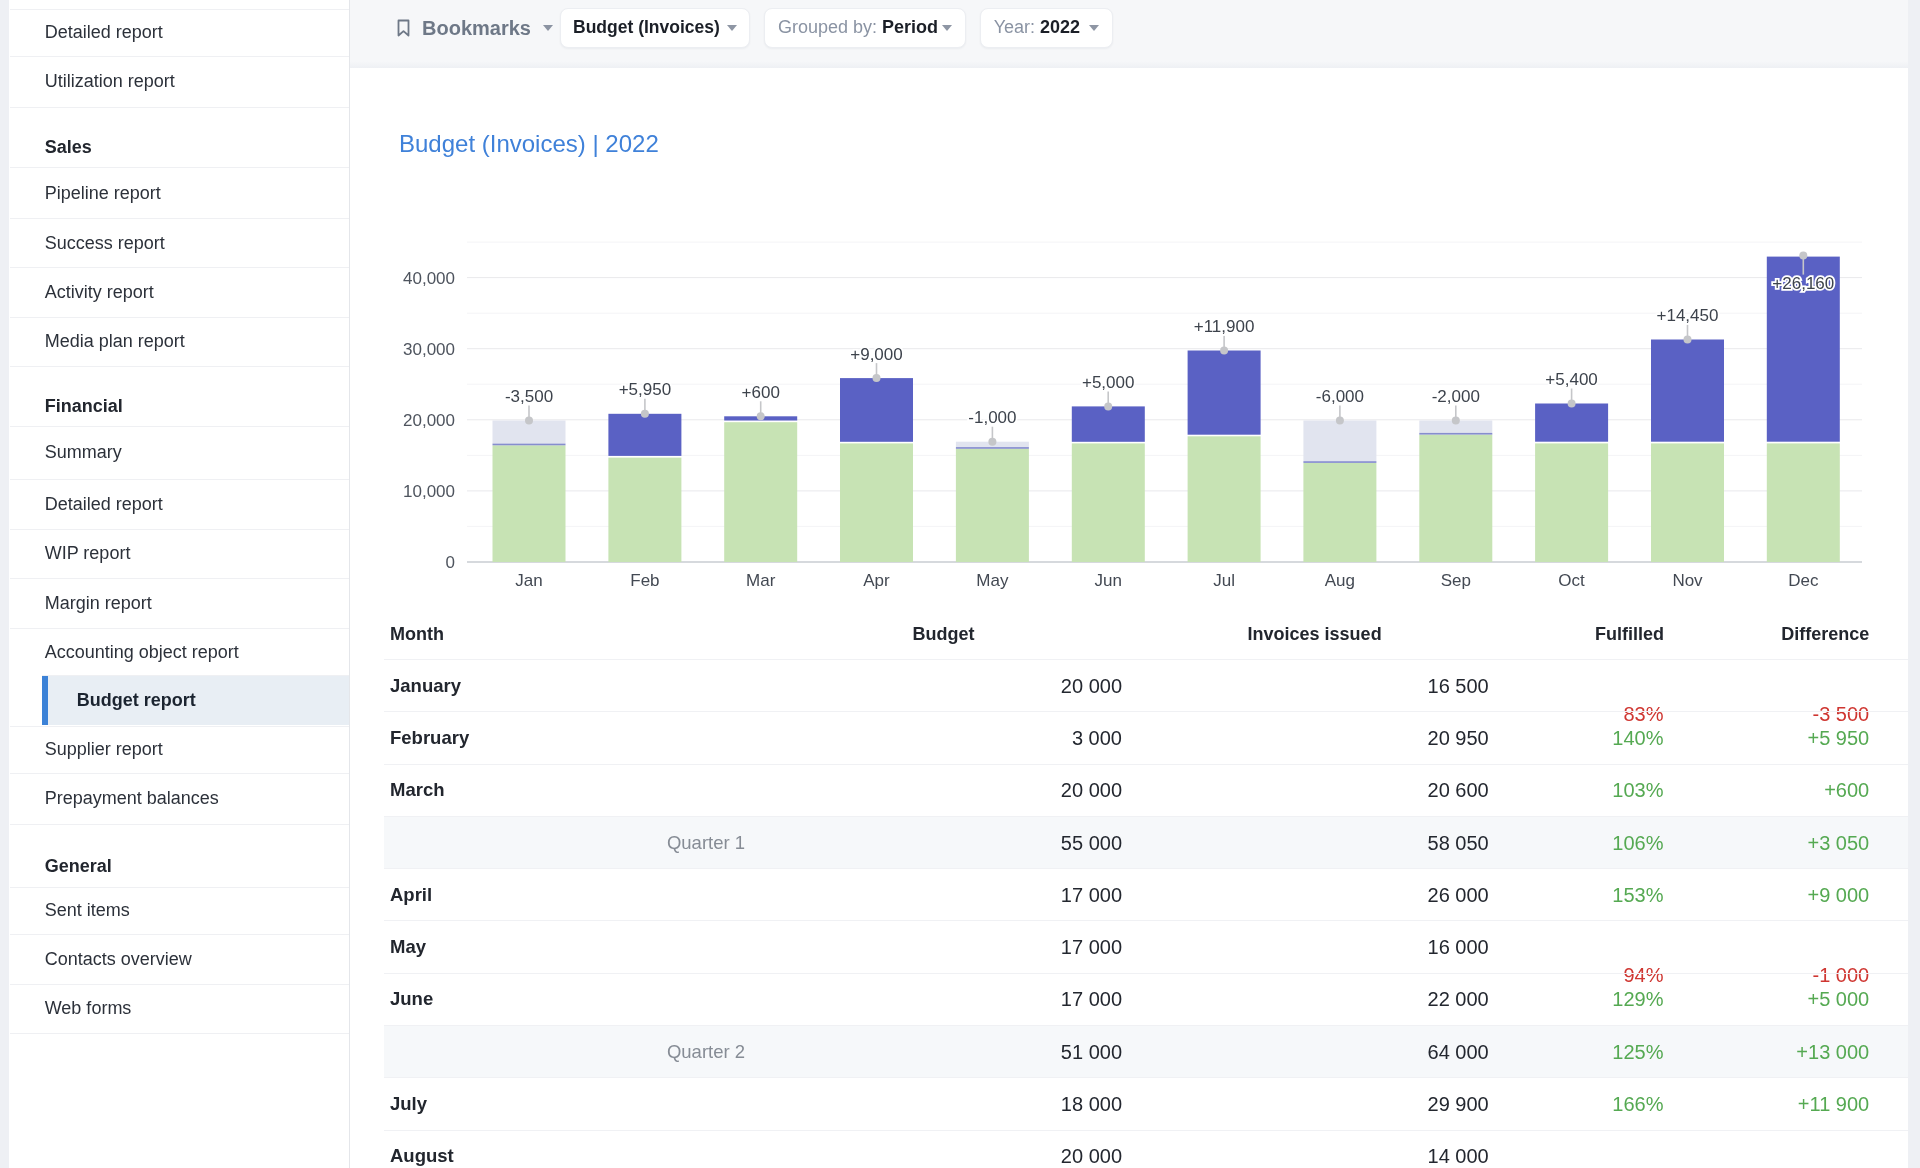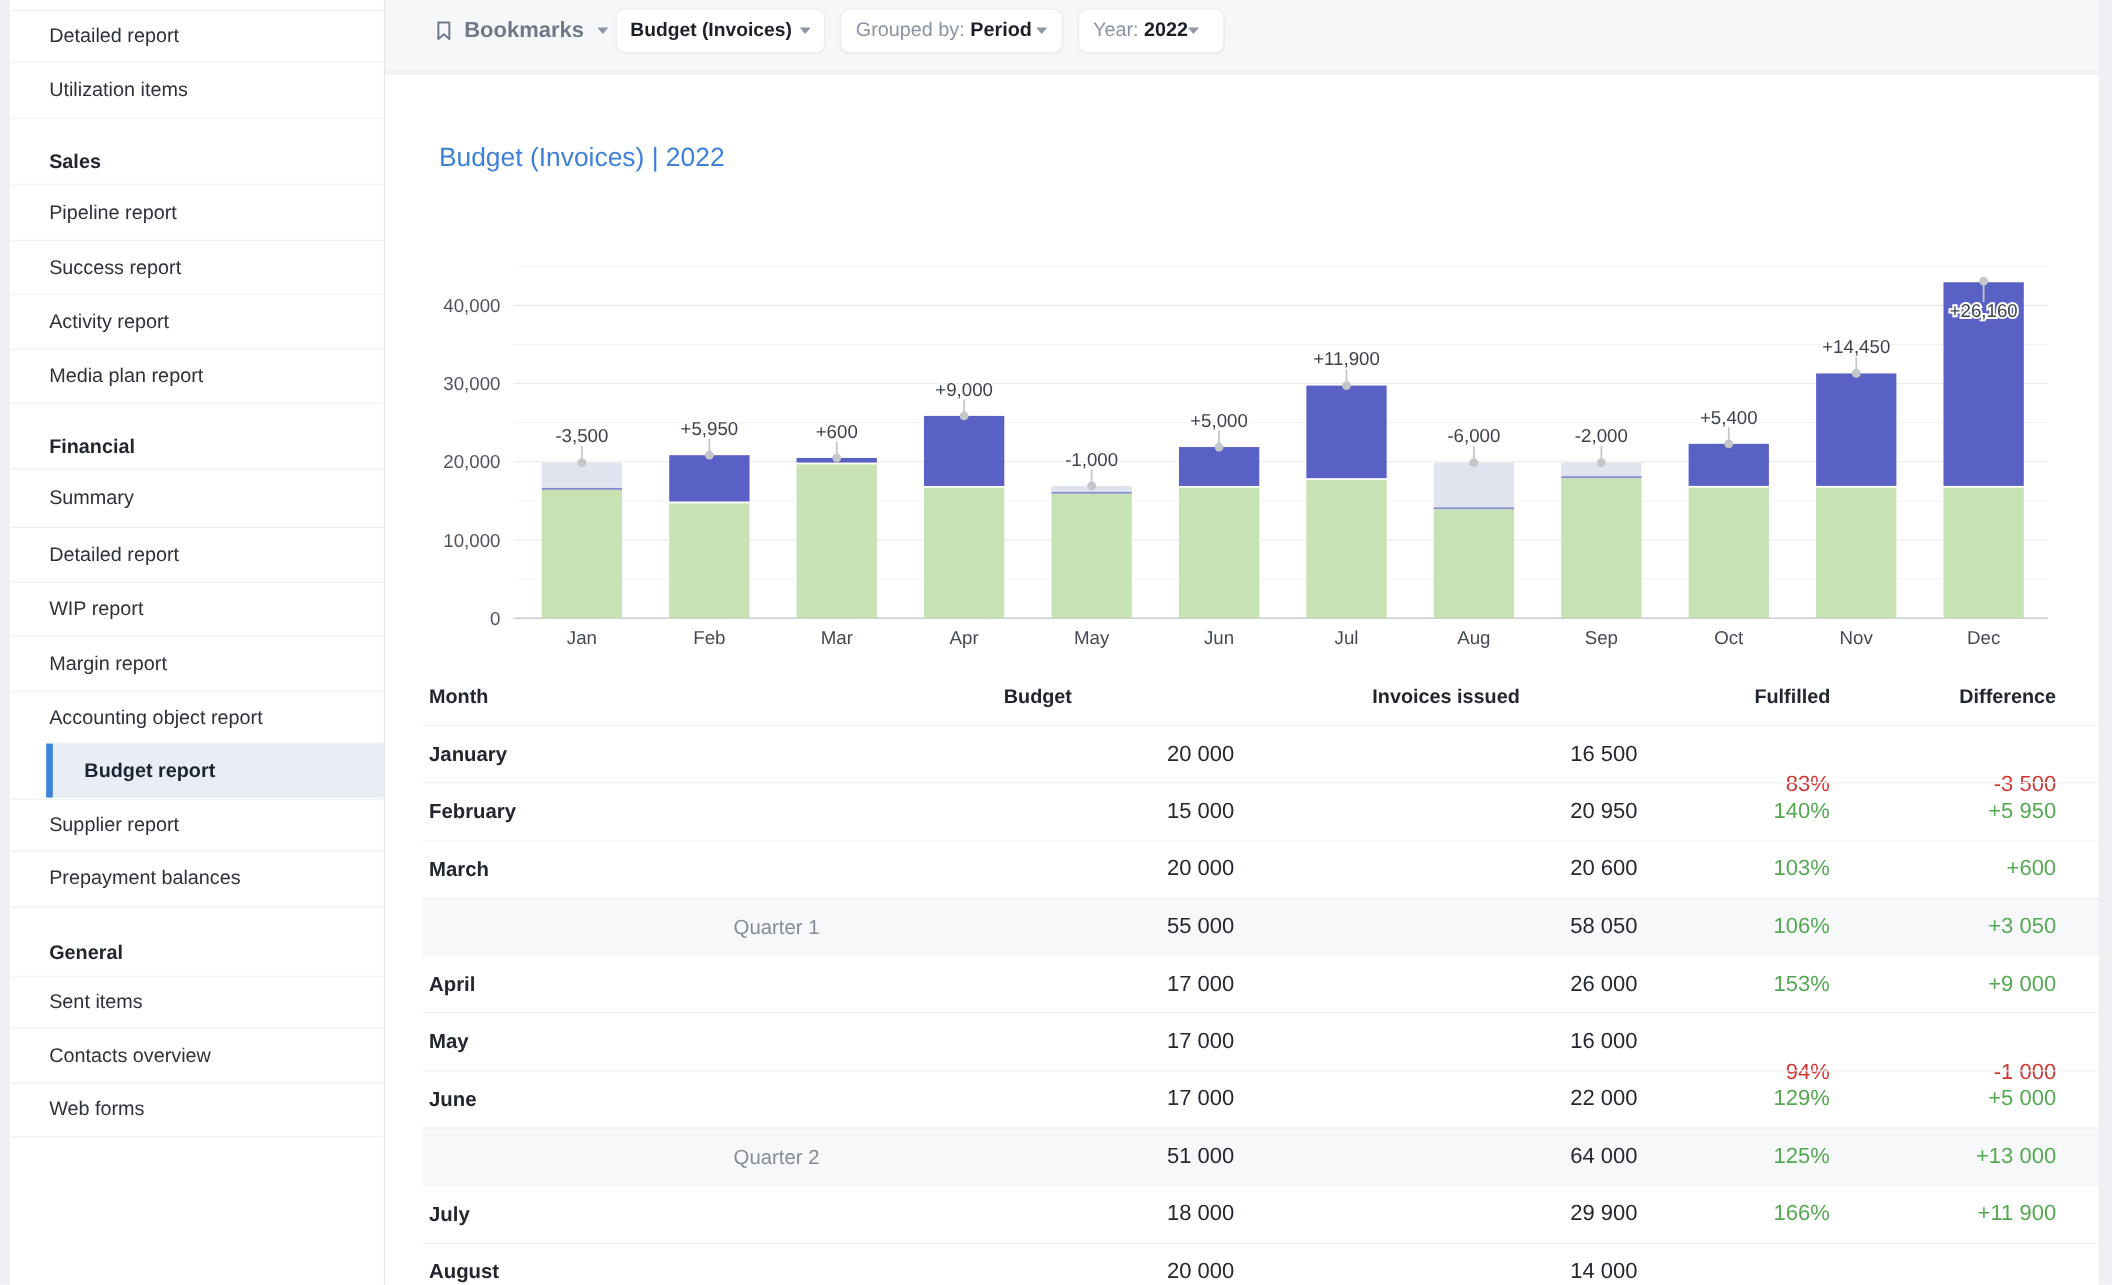--- a/index.html
+++ b/index.html
@@ -41,21 +41,21 @@
 .invo { right:419.3px; }
 .fulf { right:244.5px; }
 .diff { right:38.8px; }
 .neg { color:#cf3631 !important;margin-top:28px; }
 .pos { color:#55a952 !important; }
 </style></head>
 <body>
 <div id="leftstrip"></div>
 <div id="sidebar">
 <div class="sitem" style="top:9px;height:46.5px">Detailed report</div>
-<div class="sitem" style="top:55.5px;height:51.3px">Utilization items</div>
+<div class="sitem" style="top:55.5px;height:51.3px">Utilization report</div>
 <div class="shdr" style="top:106.8px;height:60.1px">Sales</div>
 <div class="sitem" style="top:166.9px;height:51.4px">Pipeline report</div>
 <div class="sitem" style="top:218.3px;height:48.7px">Success report</div>
 <div class="sitem" style="top:267px;height:49.8px">Activity report</div>
 <div class="sitem" style="top:316.8px;height:49.3px">Media plan report</div>
 <div class="shdr" style="top:366.1px;height:60.1px">Financial</div>
 <div class="sitem" style="top:426.2px;height:52.4px">Summary</div>
 <div class="sitem" style="top:478.6px;height:50.3px">Detailed report</div>
 <div class="sitem" style="top:528.9px;height:48.7px">WIP report</div>
 <div class="sitem" style="top:577.6px;height:50.1px">Margin report</div>
@@ -80,21 +80,21 @@
       <span class="caret" style="border-top-color:#8b93a2"></span>
     </div>
     <div class="pill" style="left:210px; width:190px; padding:0 12px; justify-content:space-between;">
       <b style="font-size:17.5px">Budget (Invoices)</b>
         <span class="caret"></span>
     </div>
     <div class="pill" style="left:414px; width:202px; padding:0 13px; justify-content:space-between;">
       <span><span class="lab">Grouped by:&nbsp;</span><b>Period</b></span>
         <span class="caret"></span>
     </div>
-    <div class="pill" style="left:629.7px; width:133px; padding:0 13px; justify-content:flex-start;">
+    <div class="pill" style="left:629.7px; width:133px; padding:0 13px; justify-content:space-between;">
       <span><span class="lab">Year:&nbsp;</span><b>2022</b></span>
         <span class="caret"></span>
     </div>
   </div>
   <div id="title">Budget (Invoices)&nbsp;|&nbsp;2022</div>
   <svg id="chart" width="1559" height="552" viewBox="0 0 1559 552" font-family="Liberation Sans, sans-serif">
 <line x1="117" y1="458.4" x2="1512" y2="458.4" stroke="#f4f4f6" stroke-width="1"></line>
 <line x1="117" y1="387.4" x2="1512" y2="387.4" stroke="#f4f4f6" stroke-width="1"></line>
 <line x1="117" y1="316.2" x2="1512" y2="316.2" stroke="#f4f4f6" stroke-width="1"></line>
 <line x1="117" y1="245.2" x2="1512" y2="245.2" stroke="#f4f4f6" stroke-width="1"></line>
@@ -196,21 +196,21 @@
     </div>
 <div class="trow">
         <span class="mname">January</span>
         <span class="num budg">20 000</span>
         <span class="num invo">16 500</span>
         <span class="num fulf neg">83%</span>
         <span class="num diff neg">-3 500</span>
       </div>
 <div class="trow">
         <span class="mname">February</span>
-        <span class="num budg">15 000</span>
+        <span class="num budg">3 000</span>
         <span class="num invo">20 950</span>
         <span class="num fulf pos">140%</span>
         <span class="num diff pos">+5 950</span>
       </div>
 <div class="trow">
         <span class="mname">March</span>
         <span class="num budg">20 000</span>
         <span class="num invo">20 600</span>
         <span class="num fulf pos">103%</span>
         <span class="num diff pos">+600</span>

